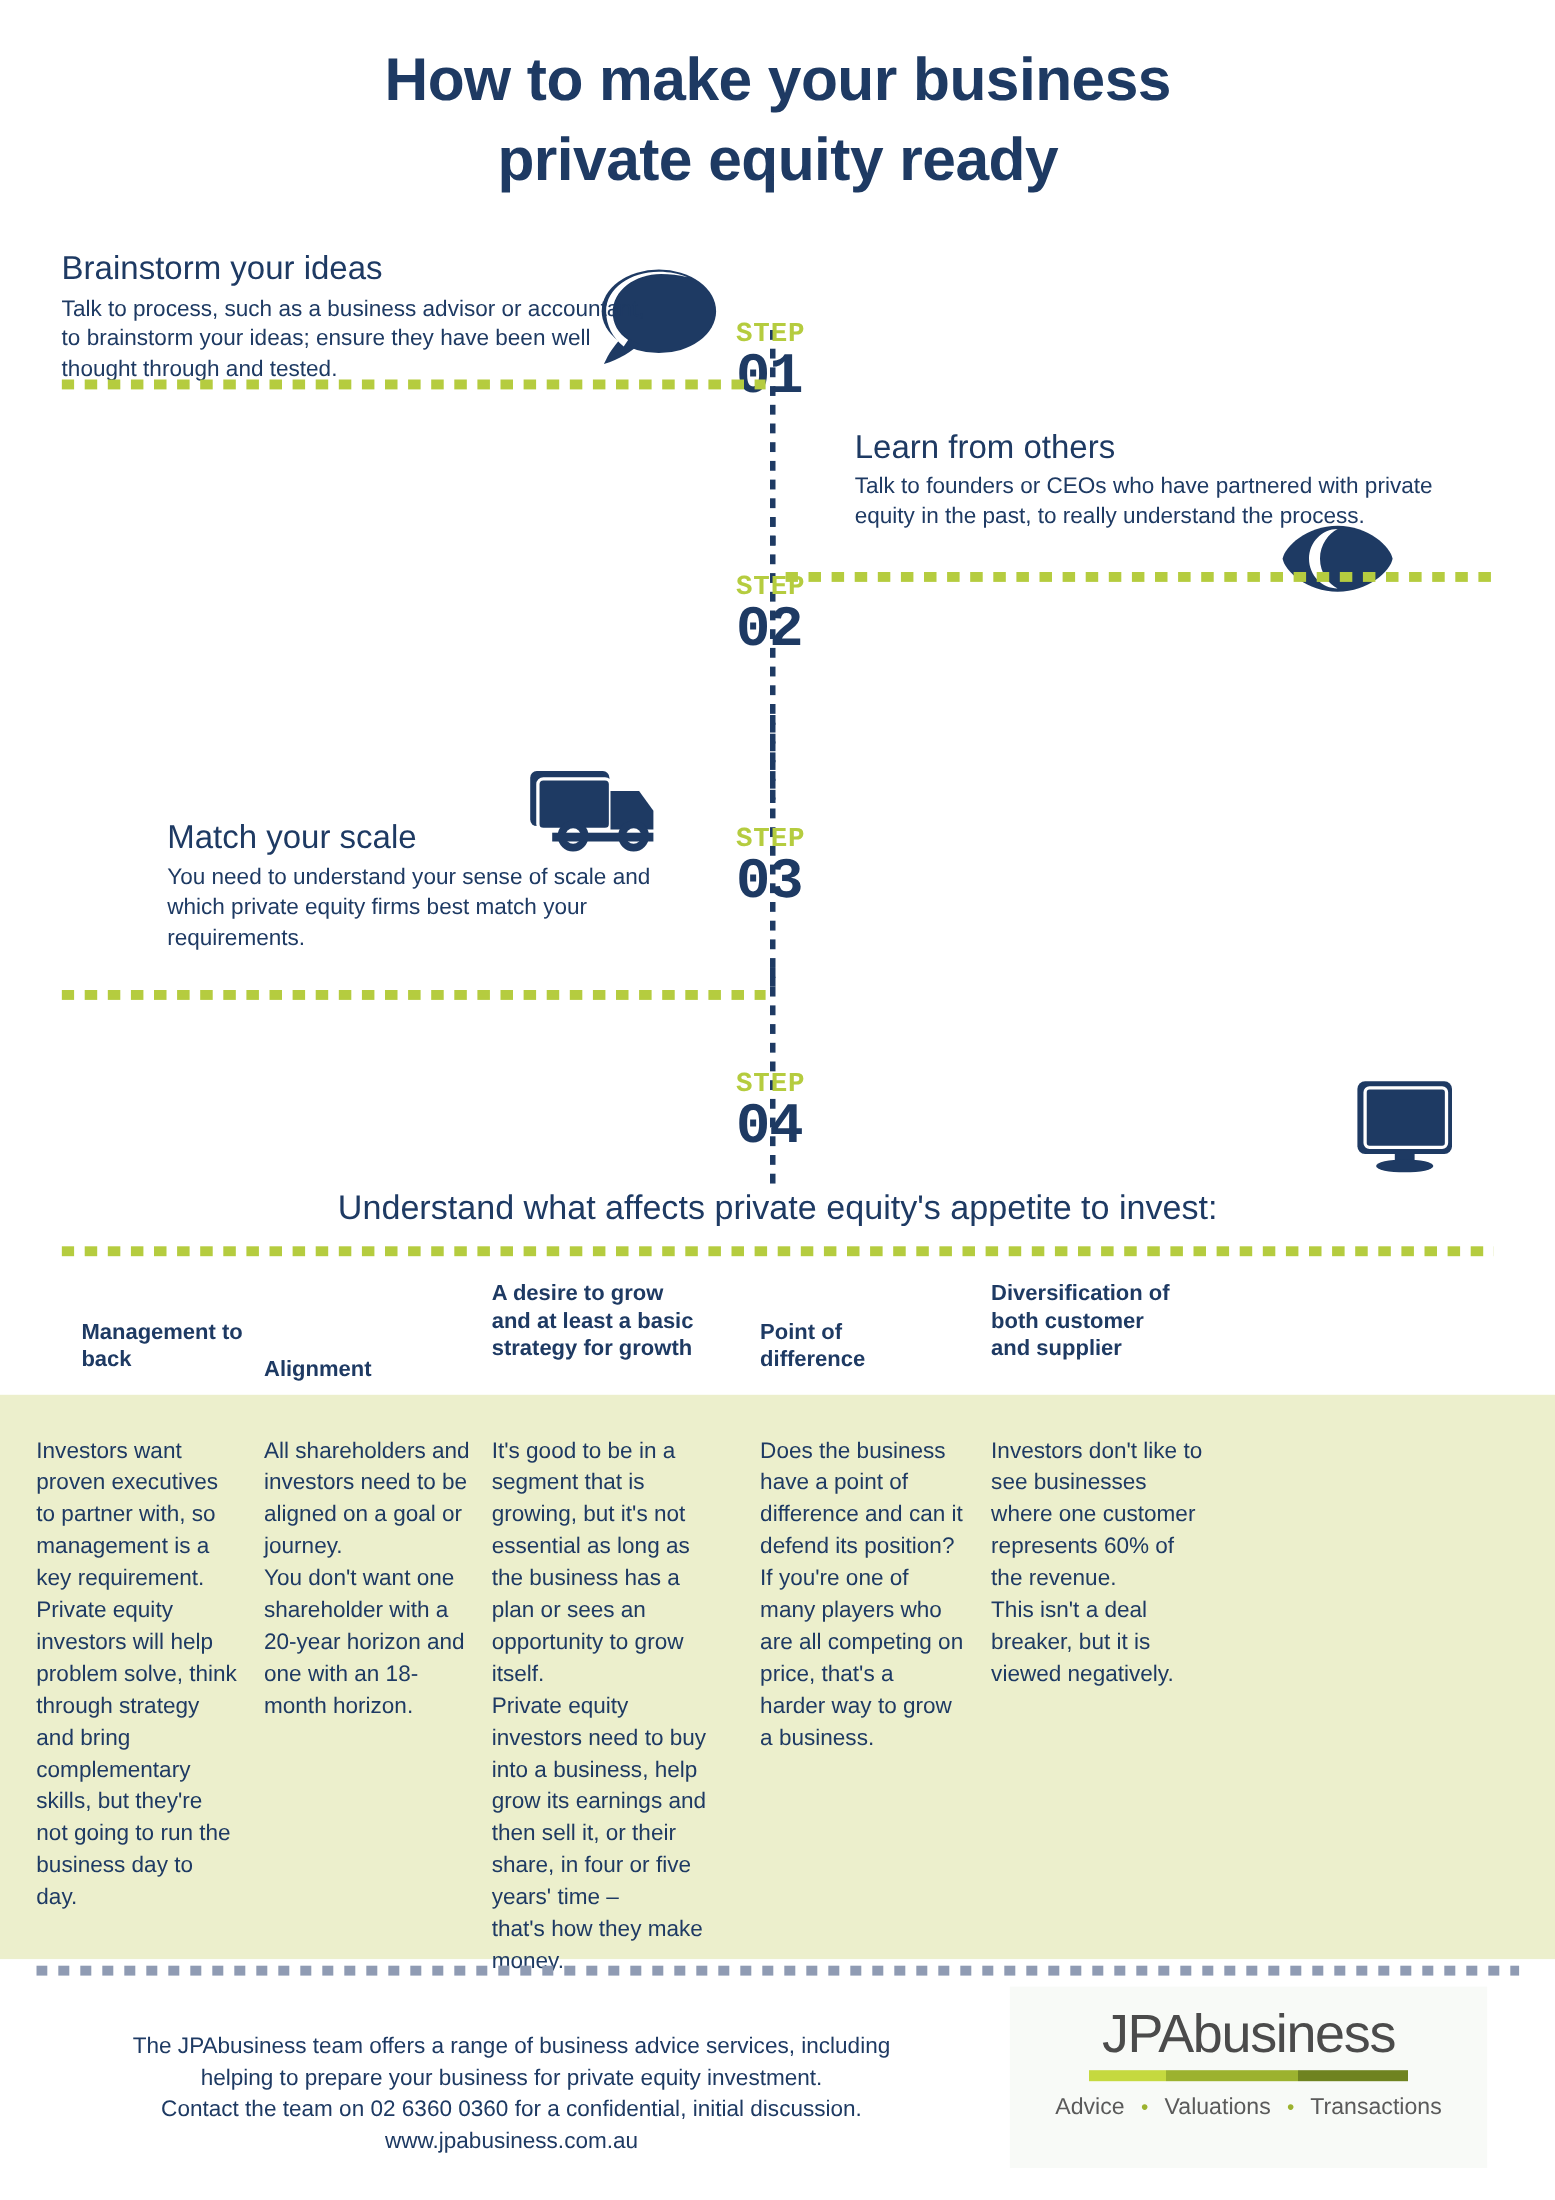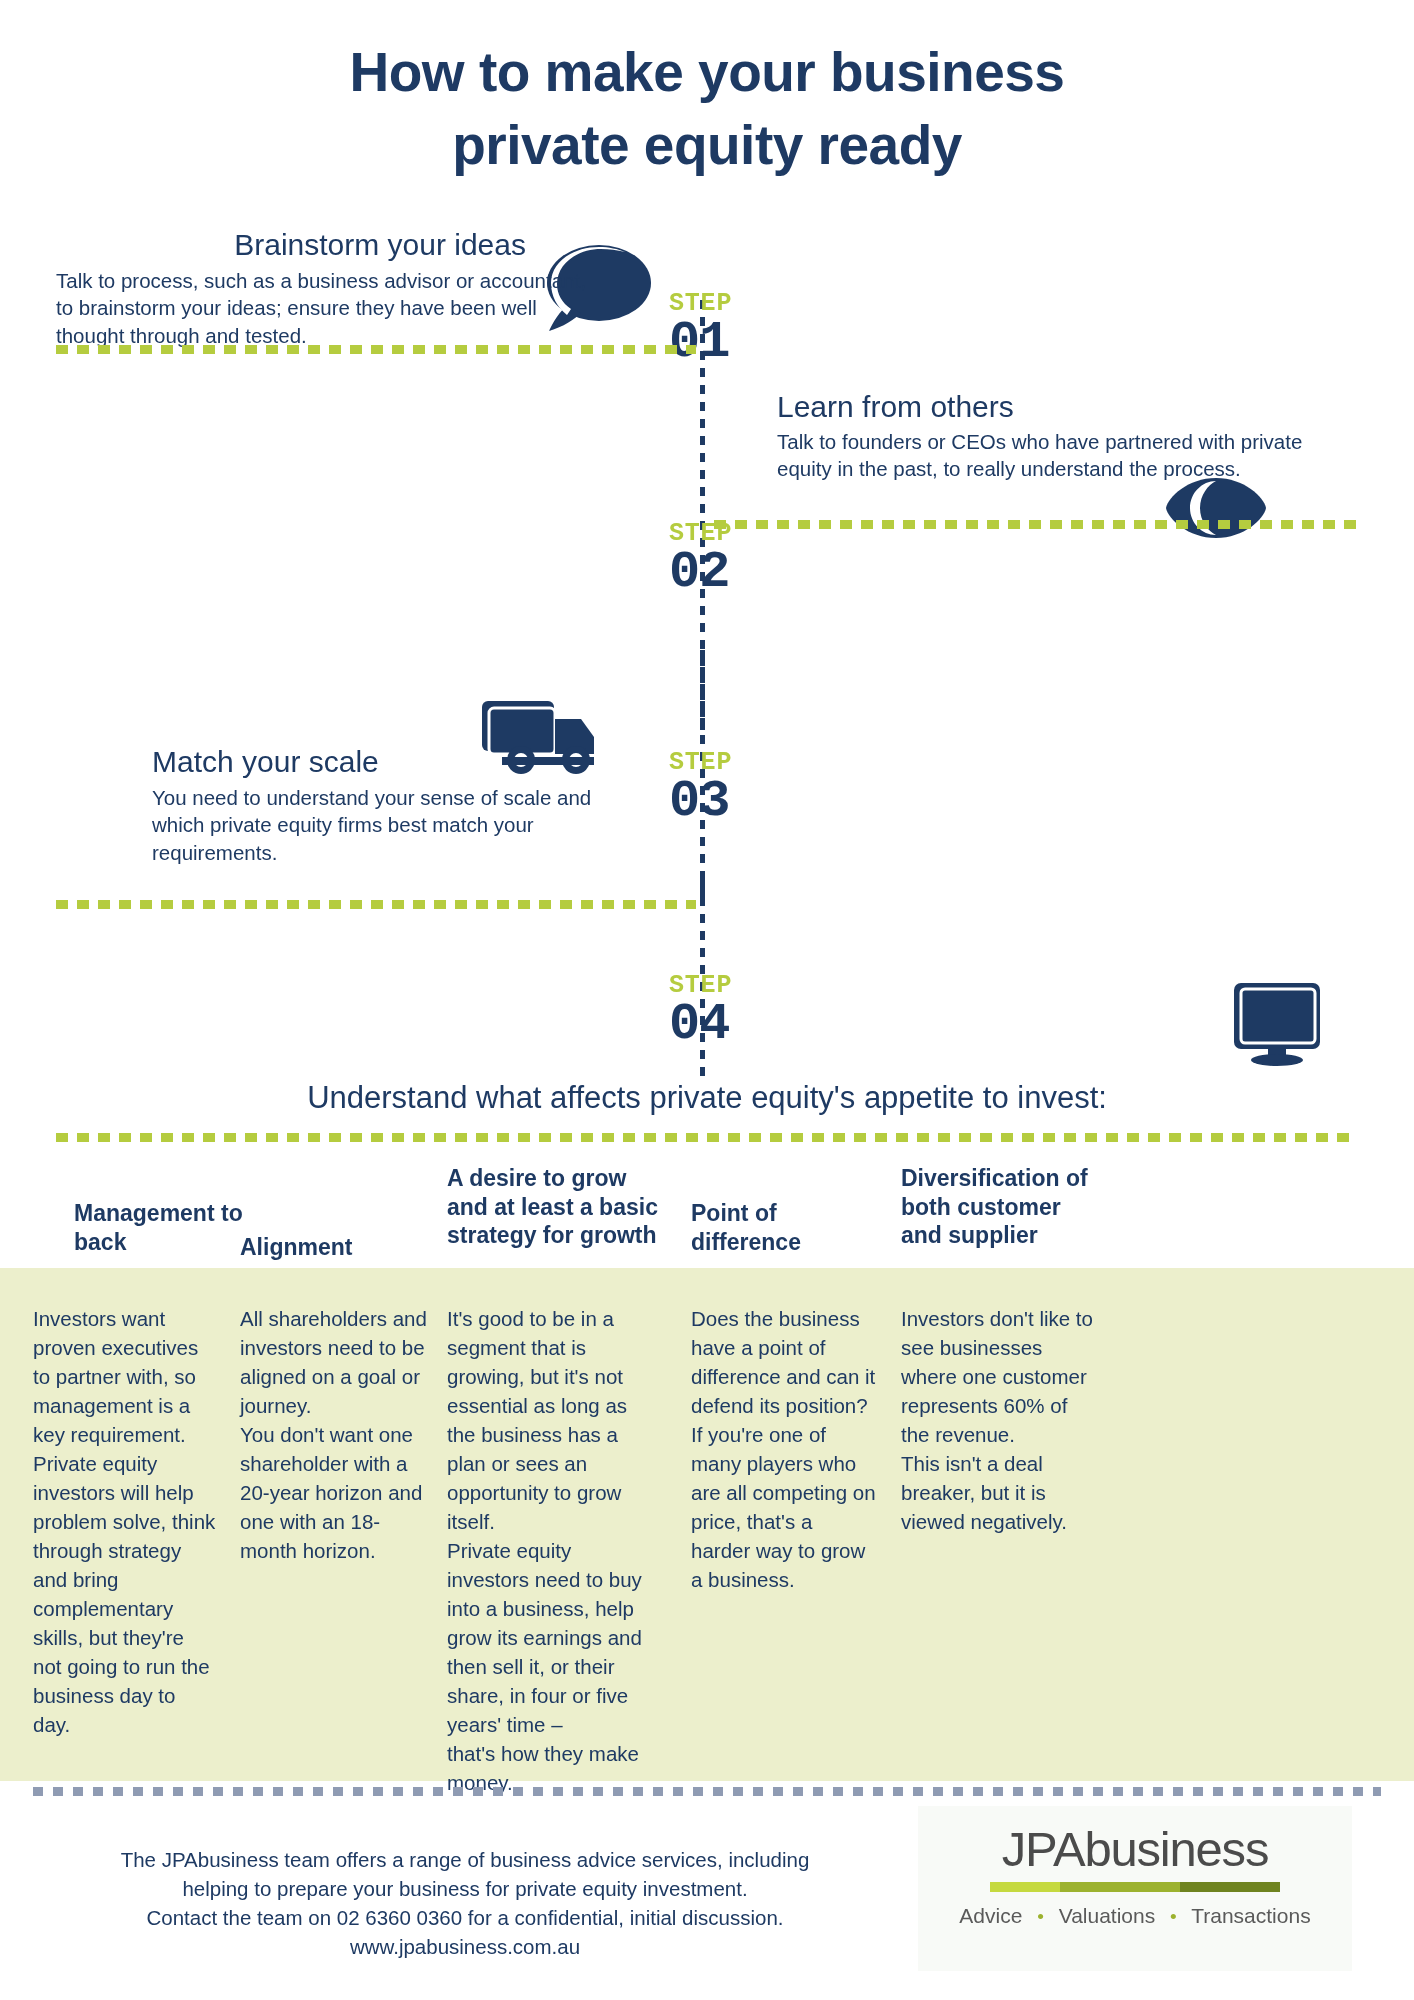--- a/index.html
+++ b/index.html
@@ -99,21 +99,21 @@
   }
   .grid-body-band {
     position: absolute;
     left: 0; top: 1268px;
     width: 1414px; height: 513px;
     background: #ecefcc;
   }
   .col-head {
     position: absolute;
     color: #1e3a63;
-    font-size: 23px;
+    font-size: 20px;
     font-weight: bold;
     line-height: 1.24;
   }
   .col-body {
     position: absolute;
     color: #1e3a63;
     font-size: 20.5px;
     font-weight: 400;
     line-height: 1.415;
     white-space: pre-line;
@@ -179,21 +179,21 @@
   <div class="spine" style="top:880px;height:200px;"></div>
 
   <div class="icon" style="left:537px;top:243px;">
     <svg width="120" height="90" viewBox="0 0 120 90">
       <ellipse cx="62" cy="40" rx="52" ry="38" fill="#1e3a63"></ellipse>
       <path d="M30 62 C 18 74, 14 84, 12 88 C 26 84, 38 76, 44 70 Z" fill="#1e3a63"></path>
       <path d="M14 40 C 14 19 36 4 62 4 C 72 4 81 6 88 9 C 80 7 72 6 64 6 C 40 6 20 21 20 41 C 20 51 25 60 34 66 L 30 72 C 20 64 14 53 14 40 Z" fill="#ffffff"></path>
     </svg>
   </div>
 
-  <div class="step-head" style="left:56px;top:228px;width:470px;text-align:right;">Brainstorm your ideas</div>
+  <div class="step-head" style="left:56px;top:228px;width:470px;">Brainstorm your ideas</div>
   <div class="step-body" style="left:56px;top:267px;width:540px;">Talk to process, such as a business advisor or accountant, to brainstorm your ideas; ensure they have been well thought through and tested.</div>
 
   <div class="step-marker" style="left:669px;top:291px;">
     <div class="step-word">STEP</div>
     <div class="step-num">01</div>
   </div>
 
   <div class="hdash" style="left:56px;top:345px;width:640px;"></div>
 
   <div class="icon" style="left:1164px;top:475px;">

